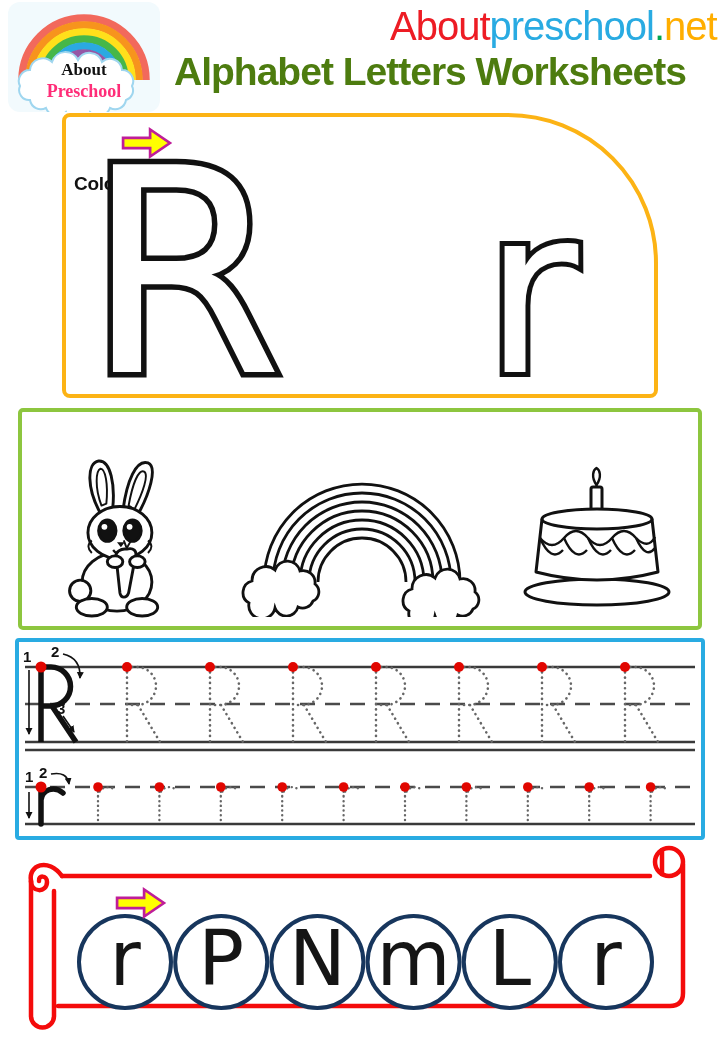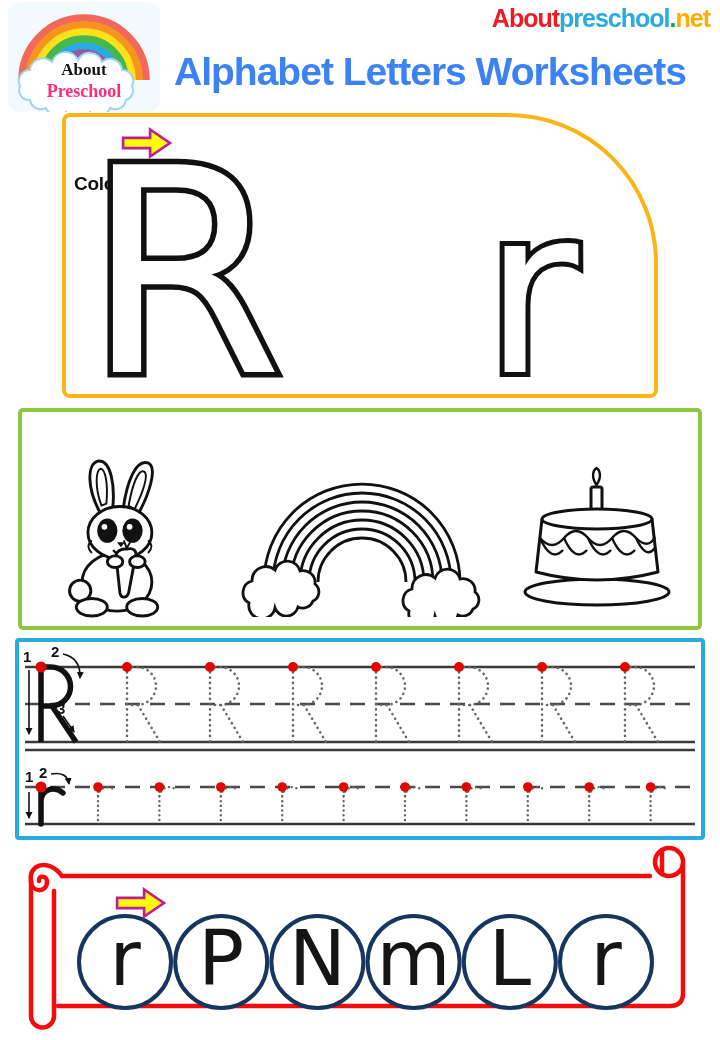--- a/index.html
+++ b/index.html
@@ -1,26 +1,26 @@
 <!DOCTYPE html>
 <html><head>
 <meta charset="utf-8">
 <style>
   html,body{margin:0;padding:0;}
   body{width:720px;height:1040px;position:relative;background:#ffffff;
        font-family:"Liberation Sans",sans-serif;overflow:hidden;}
   .abs{position:absolute;}
 
   
-  #site-line{left:390px;top:4px;width:320px;text-align:right;
-             font-size:25px;font-weight:bold;letter-spacing:-1px;}
+  #site-line{left:390px;top:4px;width:320px;text-align:left;
+             font-size:40px;font-weight:normal;letter-spacing:-1px;}
   #site-line .p1{color:#ED1C24;} #site-line .p2{color:#29ABE2;}
   #site-line .p3{color:#00A651;} #site-line .p4{color:#FFAE00;}
   #page-title{left:160px;top:50px;width:540px;text-align:center;
-              font-size:39px;font-weight:bold;color:#3b82f6;letter-spacing:-1px;}
+              font-size:39px;font-weight:bold;color:#4d7c0f;letter-spacing:-1px;}
 
   
   #section-letters{left:62px;top:113px;width:588px;height:277px;
      border:4px solid #FCB315;border-radius:8px 150px 8px 8px;}
   #section-images{left:18px;top:408px;width:676px;height:214px;
      border:4px solid #8DC63F;border-radius:5px;}
   #section-tracing{left:15px;top:638px;width:682px;height:194px;
      border:4px solid #29ABE2;border-radius:4px;overflow:hidden;}
   #section-circles{left:0px;top:843px;width:720px;height:197px;}
 

